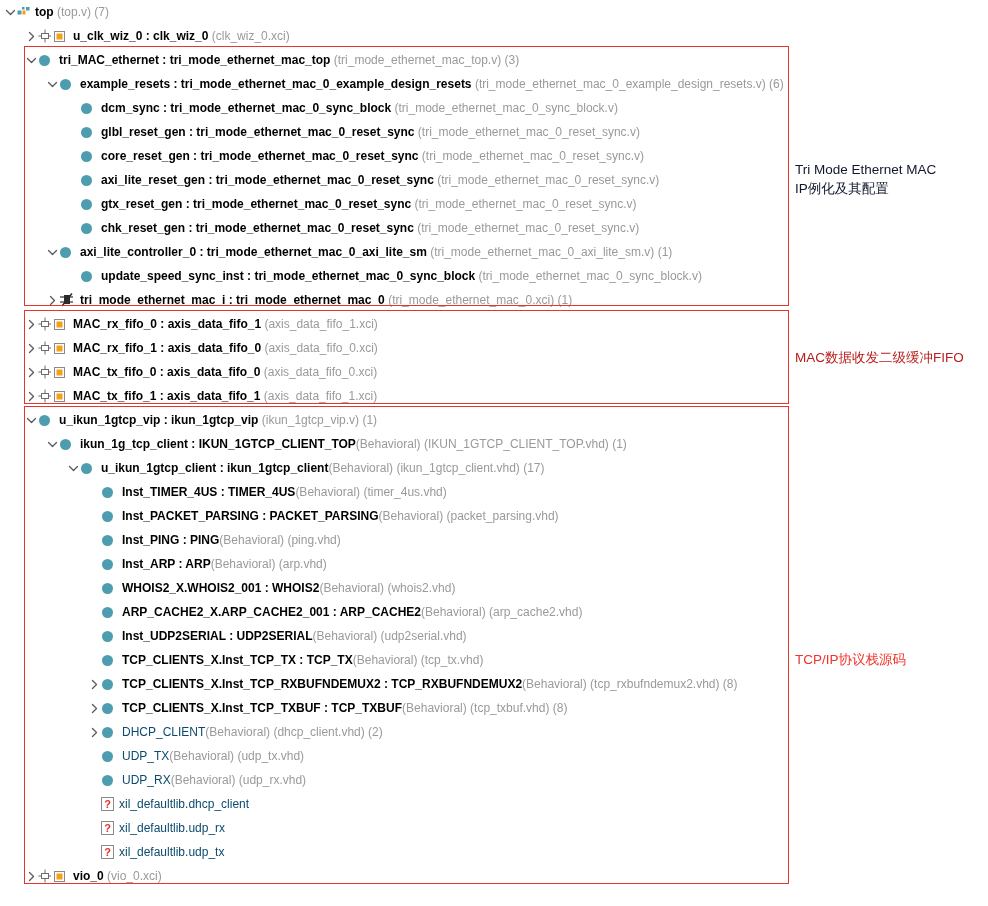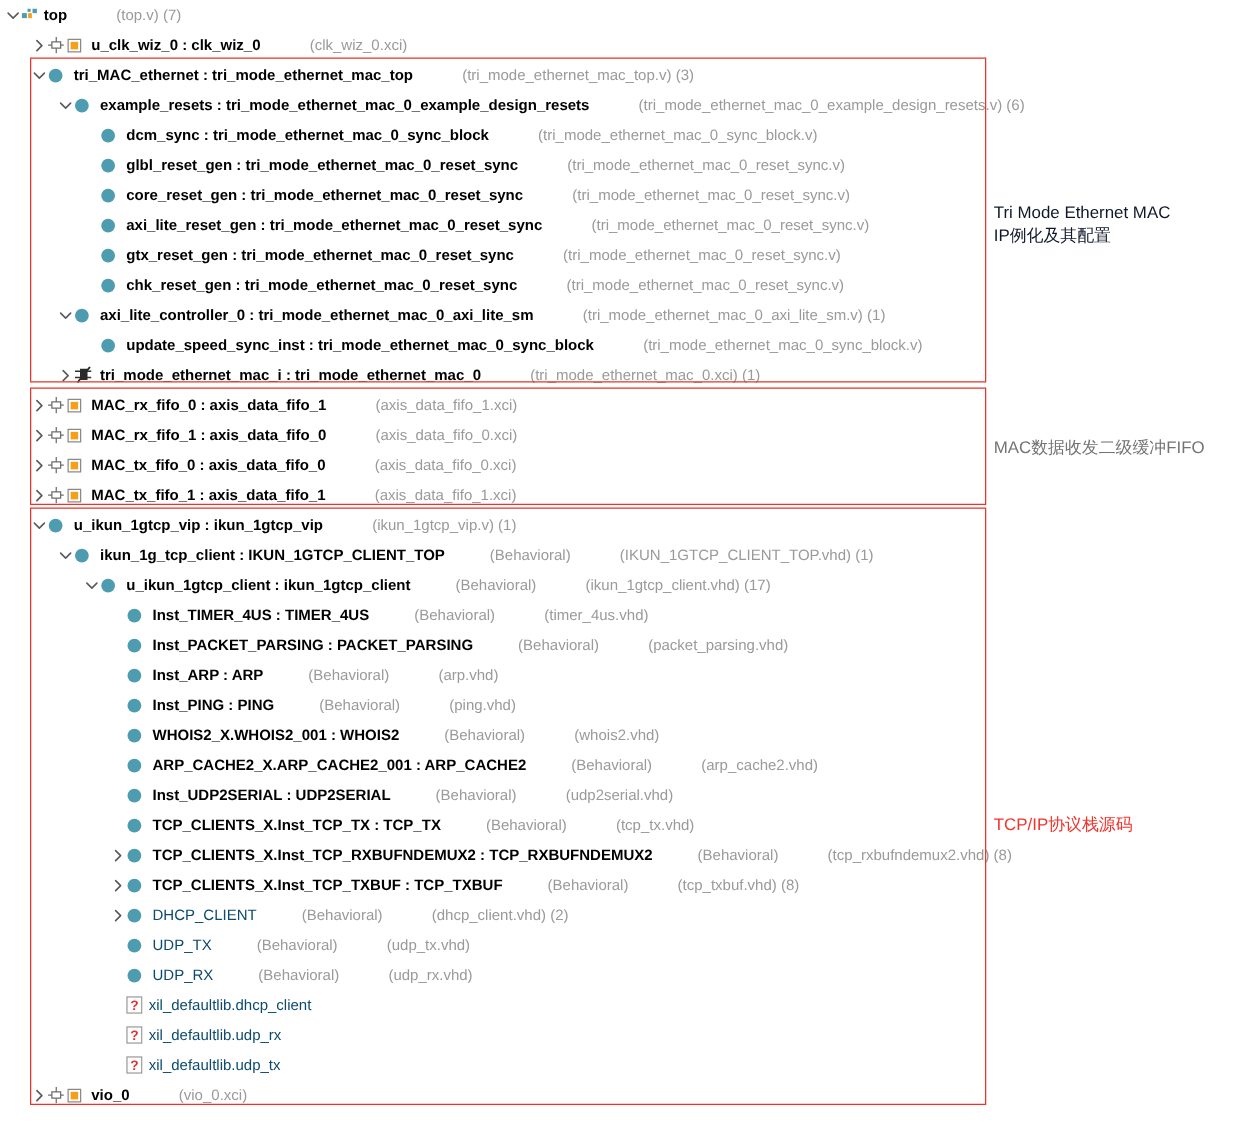--- a/index.html
+++ b/index.html
@@ -86,21 +86,21 @@
     display: inline-block;
     vertical-align: top;
     height: 24px;
     line-height: 24px;
     font-size: 12px;
   }
   .nm {
     font-weight: bold;
     color: #000000;
   }
-  .dim { color: #9a9a9a; font-weight: normal; padding-left: 36px; }
+  .dim { color: #9a9a9a; font-weight: normal; }
   .cnt { color: #9a9a9a; font-weight: normal; }
   .row.disabled .nm { color: #0c4a6e; font-weight: normal; }
 
   
   .redbox {
     position: absolute;
     border: 1px solid #e8342a;
     box-sizing: border-box;
     pointer-events: none;
   }
@@ -210,22 +210,22 @@
             <path d="M1.5 3.5 L5.5 7.5 L9.5 3.5" fill="none" stroke="#5a5a5a" stroke-width="1.3" stroke-linecap="round" stroke-linejoin="round"></path>
           </svg></span><span><span class="ic-circle"><i style="background:#4e9cb0"></i></span></span><span class="lbl"><span class="nm">u_ikun_1gtcp_vip : ikun_1gtcp_vip</span><span class="dim"> (ikun_1gtcp_vip.v)</span><span class="cnt"> (1)</span></span></span></div>
     <div class="row"><span class="row-inner" style="margin-left: 46px;"><span class="chev"><svg width="11" height="11" viewBox="0 0 11 11">
             <path d="M1.5 3.5 L5.5 7.5 L9.5 3.5" fill="none" stroke="#5a5a5a" stroke-width="1.3" stroke-linecap="round" stroke-linejoin="round"></path>
           </svg></span><span><span class="ic-circle"><i style="background:#4e9cb0"></i></span></span><span class="lbl"><span class="nm">ikun_1g_tcp_client : IKUN_1GTCP_CLIENT_TOP</span><span class="dim">(Behavioral)</span><span class="dim"> (IKUN_1GTCP_CLIENT_TOP.vhd)</span><span class="cnt"> (1)</span></span></span></div>
     <div class="row"><span class="row-inner" style="margin-left: 67px;"><span class="chev"><svg width="11" height="11" viewBox="0 0 11 11">
             <path d="M1.5 3.5 L5.5 7.5 L9.5 3.5" fill="none" stroke="#5a5a5a" stroke-width="1.3" stroke-linecap="round" stroke-linejoin="round"></path>
           </svg></span><span><span class="ic-circle"><i style="background:#4e9cb0"></i></span></span><span class="lbl"><span class="nm">u_ikun_1gtcp_client : ikun_1gtcp_client</span><span class="dim">(Behavioral)</span><span class="dim"> (ikun_1gtcp_client.vhd)</span><span class="cnt"> (17)</span></span></span></div>
     <div class="row"><span class="row-inner" style="margin-left: 88px;"><span class="chev none"></span><span><span class="ic-circle"><i style="background:#4e9cb0"></i></span></span><span class="lbl"><span class="nm">Inst_TIMER_4US : TIMER_4US</span><span class="dim">(Behavioral)</span><span class="dim"> (timer_4us.vhd)</span></span></span></div>
     <div class="row"><span class="row-inner" style="margin-left: 88px;"><span class="chev none"></span><span><span class="ic-circle"><i style="background:#4e9cb0"></i></span></span><span class="lbl"><span class="nm">Inst_PACKET_PARSING : PACKET_PARSING</span><span class="dim">(Behavioral)</span><span class="dim"> (packet_parsing.vhd)</span></span></span></div>
+    <div class="row"><span class="row-inner" style="margin-left: 88px;"><span class="chev none"></span><span><span class="ic-circle"><i style="background:#4e9cb0"></i></span></span><span class="lbl"><span class="nm">Inst_PING : PING</span><span class="dim">(Behavioral)</span><span class="dim"> (ping.vhd)</span></span></span></div>
     <div class="row"><span class="row-inner" style="margin-left: 88px;"><span class="chev none"></span><span><span class="ic-circle"><i style="background:#4e9cb0"></i></span></span><span class="lbl"><span class="nm">Inst_ARP : ARP</span><span class="dim">(Behavioral)</span><span class="dim"> (arp.vhd)</span></span></span></div>
-    <div class="row"><span class="row-inner" style="margin-left: 88px;"><span class="chev none"></span><span><span class="ic-circle"><i style="background:#4e9cb0"></i></span></span><span class="lbl"><span class="nm">Inst_PING : PING</span><span class="dim">(Behavioral)</span><span class="dim"> (ping.vhd)</span></span></span></div>
     <div class="row"><span class="row-inner" style="margin-left: 88px;"><span class="chev none"></span><span><span class="ic-circle"><i style="background:#4e9cb0"></i></span></span><span class="lbl"><span class="nm">WHOIS2_X.WHOIS2_001 : WHOIS2</span><span class="dim">(Behavioral)</span><span class="dim"> (whois2.vhd)</span></span></span></div>
     <div class="row"><span class="row-inner" style="margin-left: 88px;"><span class="chev none"></span><span><span class="ic-circle"><i style="background:#4e9cb0"></i></span></span><span class="lbl"><span class="nm">ARP_CACHE2_X.ARP_CACHE2_001 : ARP_CACHE2</span><span class="dim">(Behavioral)</span><span class="dim"> (arp_cache2.vhd)</span></span></span></div>
     <div class="row"><span class="row-inner" style="margin-left: 88px;"><span class="chev none"></span><span><span class="ic-circle"><i style="background:#4e9cb0"></i></span></span><span class="lbl"><span class="nm">Inst_UDP2SERIAL : UDP2SERIAL</span><span class="dim">(Behavioral)</span><span class="dim"> (udp2serial.vhd)</span></span></span></div>
     <div class="row"><span class="row-inner" style="margin-left: 88px;"><span class="chev none"></span><span><span class="ic-circle"><i style="background:#4e9cb0"></i></span></span><span class="lbl"><span class="nm">TCP_CLIENTS_X.Inst_TCP_TX : TCP_TX</span><span class="dim">(Behavioral)</span><span class="dim"> (tcp_tx.vhd)</span></span></span></div>
     <div class="row"><span class="row-inner" style="margin-left: 88px;"><span class="chev"><svg width="11" height="11" viewBox="0 0 11 11">
             <path d="M3.5 1.5 L7.5 5.5 L3.5 9.5" fill="none" stroke="#5a5a5a" stroke-width="1.3" stroke-linecap="round" stroke-linejoin="round"></path>
           </svg></span><span><span class="ic-circle"><i style="background:#4e9cb0"></i></span></span><span class="lbl"><span class="nm">TCP_CLIENTS_X.Inst_TCP_RXBUFNDEMUX2 : TCP_RXBUFNDEMUX2</span><span class="dim">(Behavioral)</span><span class="dim"> (tcp_rxbufndemux2.vhd)</span><span class="cnt"> (8)</span></span></span></div>
     <div class="row"><span class="row-inner" style="margin-left: 88px;"><span class="chev"><svg width="11" height="11" viewBox="0 0 11 11">
             <path d="M3.5 1.5 L7.5 5.5 L3.5 9.5" fill="none" stroke="#5a5a5a" stroke-width="1.3" stroke-linecap="round" stroke-linejoin="round"></path>
           </svg></span><span><span class="ic-circle"><i style="background:#4e9cb0"></i></span></span><span class="lbl"><span class="nm">TCP_CLIENTS_X.Inst_TCP_TXBUF : TCP_TXBUF</span><span class="dim">(Behavioral)</span><span class="dim"> (tcp_txbuf.vhd)</span><span class="cnt"> (8)</span></span></span></div>
@@ -257,14 +257,14 @@
               <rect x="16.5" y="2.5" width="10" height="10" fill="none" stroke="#8a8a8a" stroke-width="1"></rect>
               <rect x="18.5" y="4.5" width="6" height="6" fill="#f6a01a"></rect>
             </svg></span></span><span class="lbl"><span class="nm">vio_0</span><span class="dim"> (vio_0.xci)</span></span></span></div>
   </div>
 
 <div class="redbox" style="left: 24px; top: 46px; width: 765px; height: 260px; border-color: rgb(232, 52, 42);"></div>
 <div class="redbox" style="left: 24px; top: 310px; width: 765px; height: 94px; border-color: rgb(232, 52, 42);"></div>
 <div class="redbox" style="left: 24px; top: 406px; width: 765px; height: 478px; border-color: rgb(232, 52, 42);"></div>
 <div class="annot" style="left: 795px; top: 160px; color: #0f172a;">Tri Mode Ethernet MAC
 IP例化及其配置</div>
-<div class="annot" style="left: 795px; top: 348px; color: #737373;">MAC数据收发二级缓冲FIFO</div>
+<div class="annot" style="left: 795px; top: 348px; color: #b91c1c;">MAC数据收发二级缓冲FIFO</div>
 <div class="annot" style="left: 795px; top: 650px; color: rgb(240, 51, 43);">TCP/IP协议栈源码</div>
 
 </body></html>

